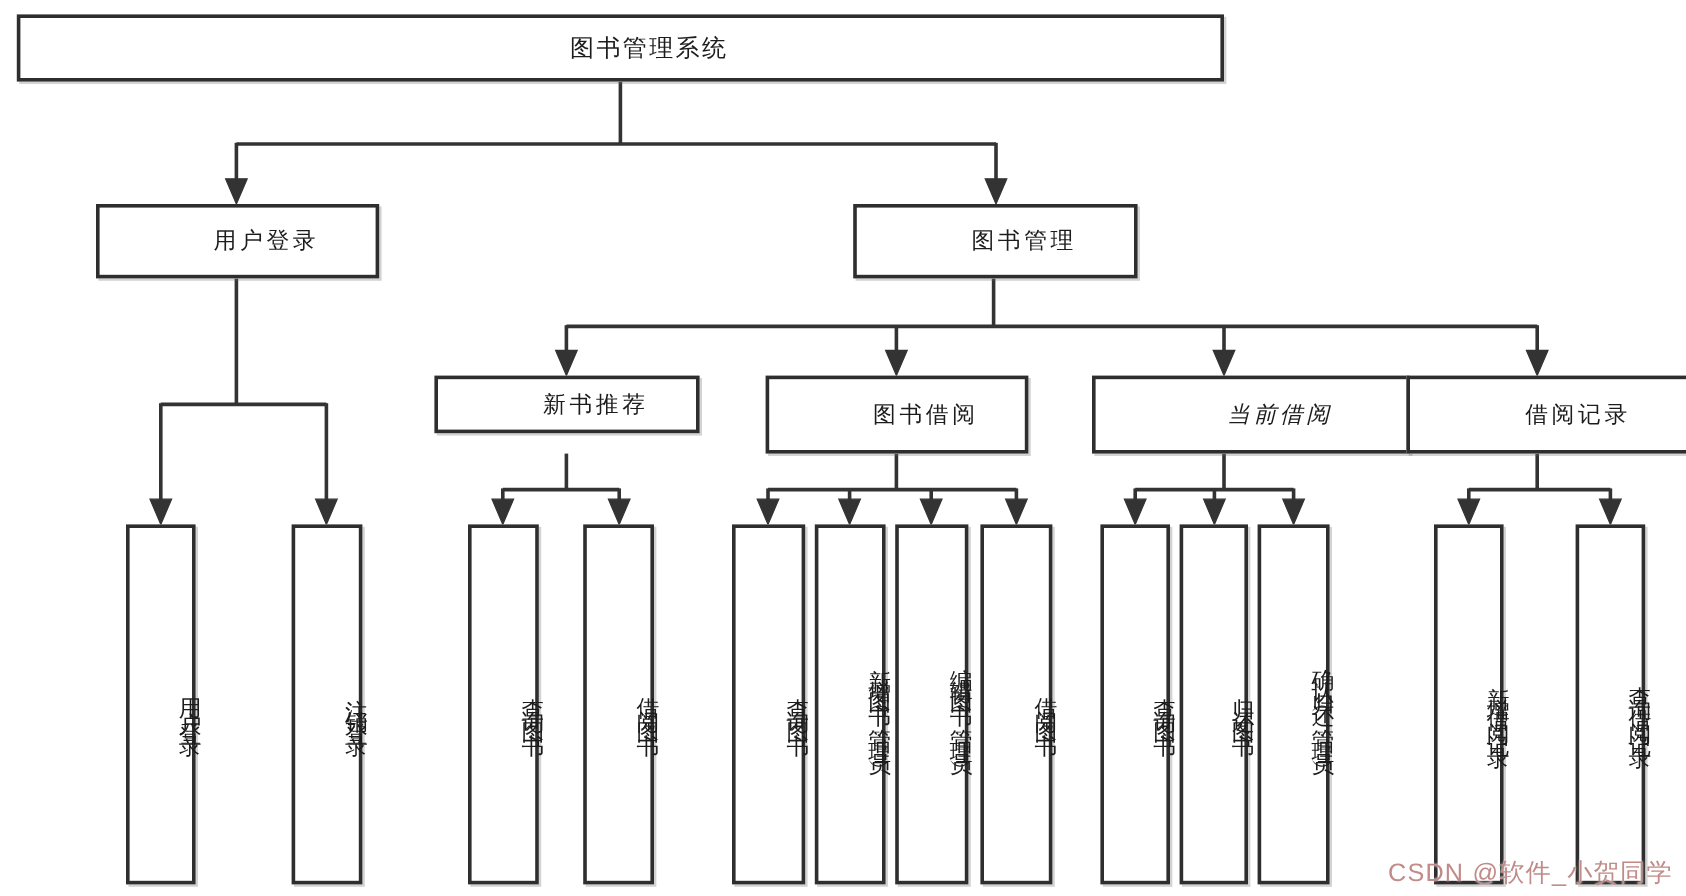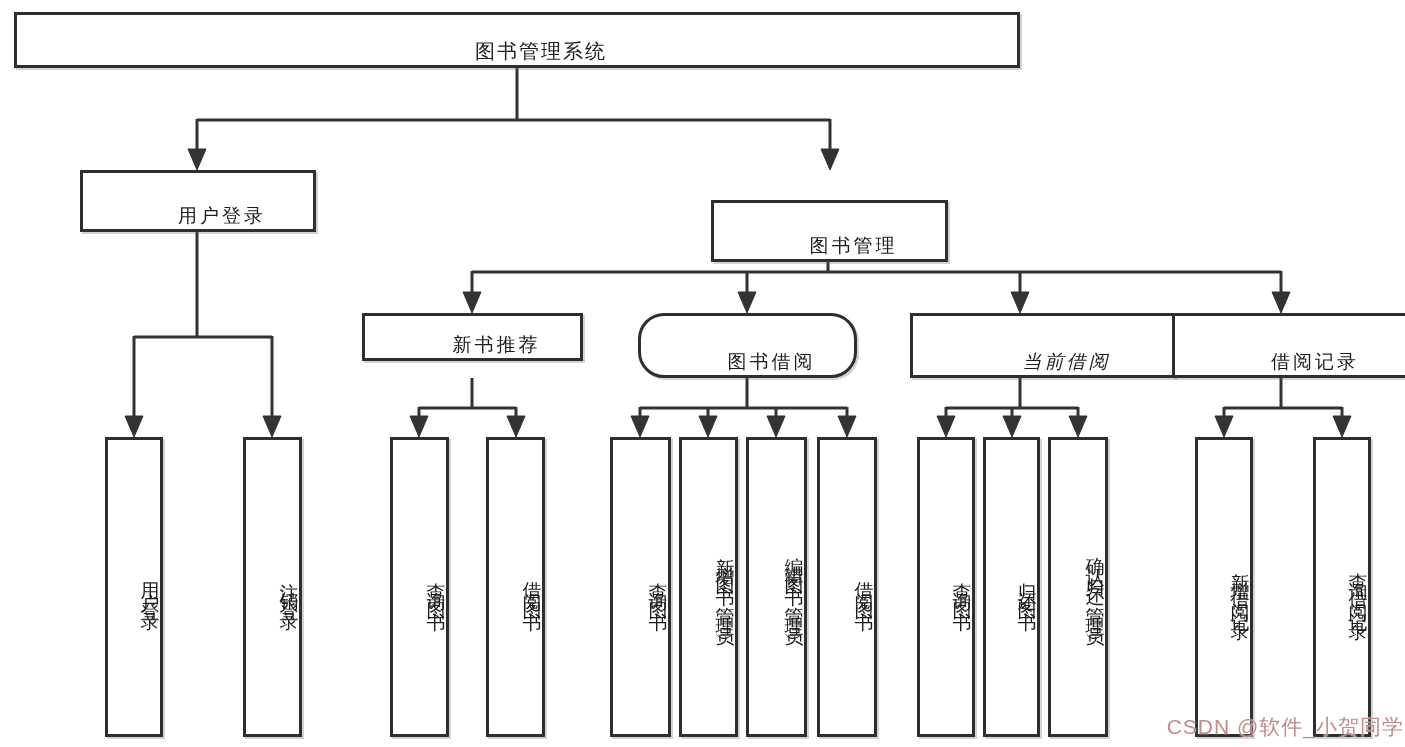--- a/index.html
+++ b/index.html
@@ -5,36 +5,36 @@
   html,body{margin:0;padding:0;background:#fff;}
   body{font-family:"Liberation Sans","DejaVu Sans",sans-serif;color:#1c1c1c;}
   #stage{position:relative;width:1405px;height:747px;background:#ffffff;overflow:hidden;}
   #wires{position:absolute;left:0;top:0;width:1405px;height:747px;}
   .node{
     position:absolute;
     background:#ffffff;
     border:3px solid #2e2e2e;
     box-shadow:2px 2px 0 rgba(110,110,110,.30);
     box-sizing:border-box;
-    display:flex;align-items:flex-end;justify-content:center;
+    display:flex;align-items:center;justify-content:center;
     z-index:2;
     padding-left:48px;
   }
   .h-node{font-size:19px;letter-spacing:3px;white-space:nowrap;}
   .root-node{font-size:20px;letter-spacing:2px;}
   .v-node{
     writing-mode:vertical-lr;
     text-orientation:mixed;
     font-size:19px;
     letter-spacing:10px;
     line-height:1;
   }
   .watermark{
     position:absolute;
-    right:1px;bottom:6px;
+    right:11px;bottom:6px;
     font-size:21px;
     letter-spacing:1px;
     color:#c08b88;
     text-shadow:0 0 2px #ffffff;
     z-index:3;
     white-space:nowrap;
   }
   svg line{stroke:#333333;stroke-width:3;}
   svg polygon{fill:#333333;stroke:#333333;}
 </style>
@@ -105,28 +105,28 @@
     <polygon points="1333,416 1351,416 1342,437"></polygon>
   </svg>
 
   <div class="node h-node root-node" style="left:14px;top:12px;width:1006px;height:56px;">
     <span>图书管理系统</span>
   </div>
 
   <div class="node h-node" style="left:80px;top:170px;width:236px;height:62px;">
     <span>用户登录</span>
   </div>
-  <div class="node h-node" style="left:711px;top:170px;width:237px;height:62px;margin-top:30px;">
+  <div class="node h-node" style="left:711px;top:170px;width:237px;height:62px;">
     <span>图书管理</span>
   </div>
 
   <div class="node h-node" style="left:362px;top:313px;width:221px;height:48px;">
     <span>新书推荐</span>
   </div>
-  <div class="node h-node" style="left:638px;top:313px;width:219px;height:65px;border-radius:26px;">
+  <div class="node h-node" style="left:638px;top:313px;width:219px;height:65px;">
     <span>图书借阅</span>
   </div>
   <div class="node h-node" style="left:910px;top:313px;width:265px;height:65px;font-style:italic;">
     <span>当前借阅</span>
   </div>
   <div class="node h-node" style="left:1172px;top:313px;width:238px;height:65px;">
     <span>借阅记录</span>
   </div>
 
   <div class="node v-node" style="left:105px;top:437px;width:58px;height:300px;">

